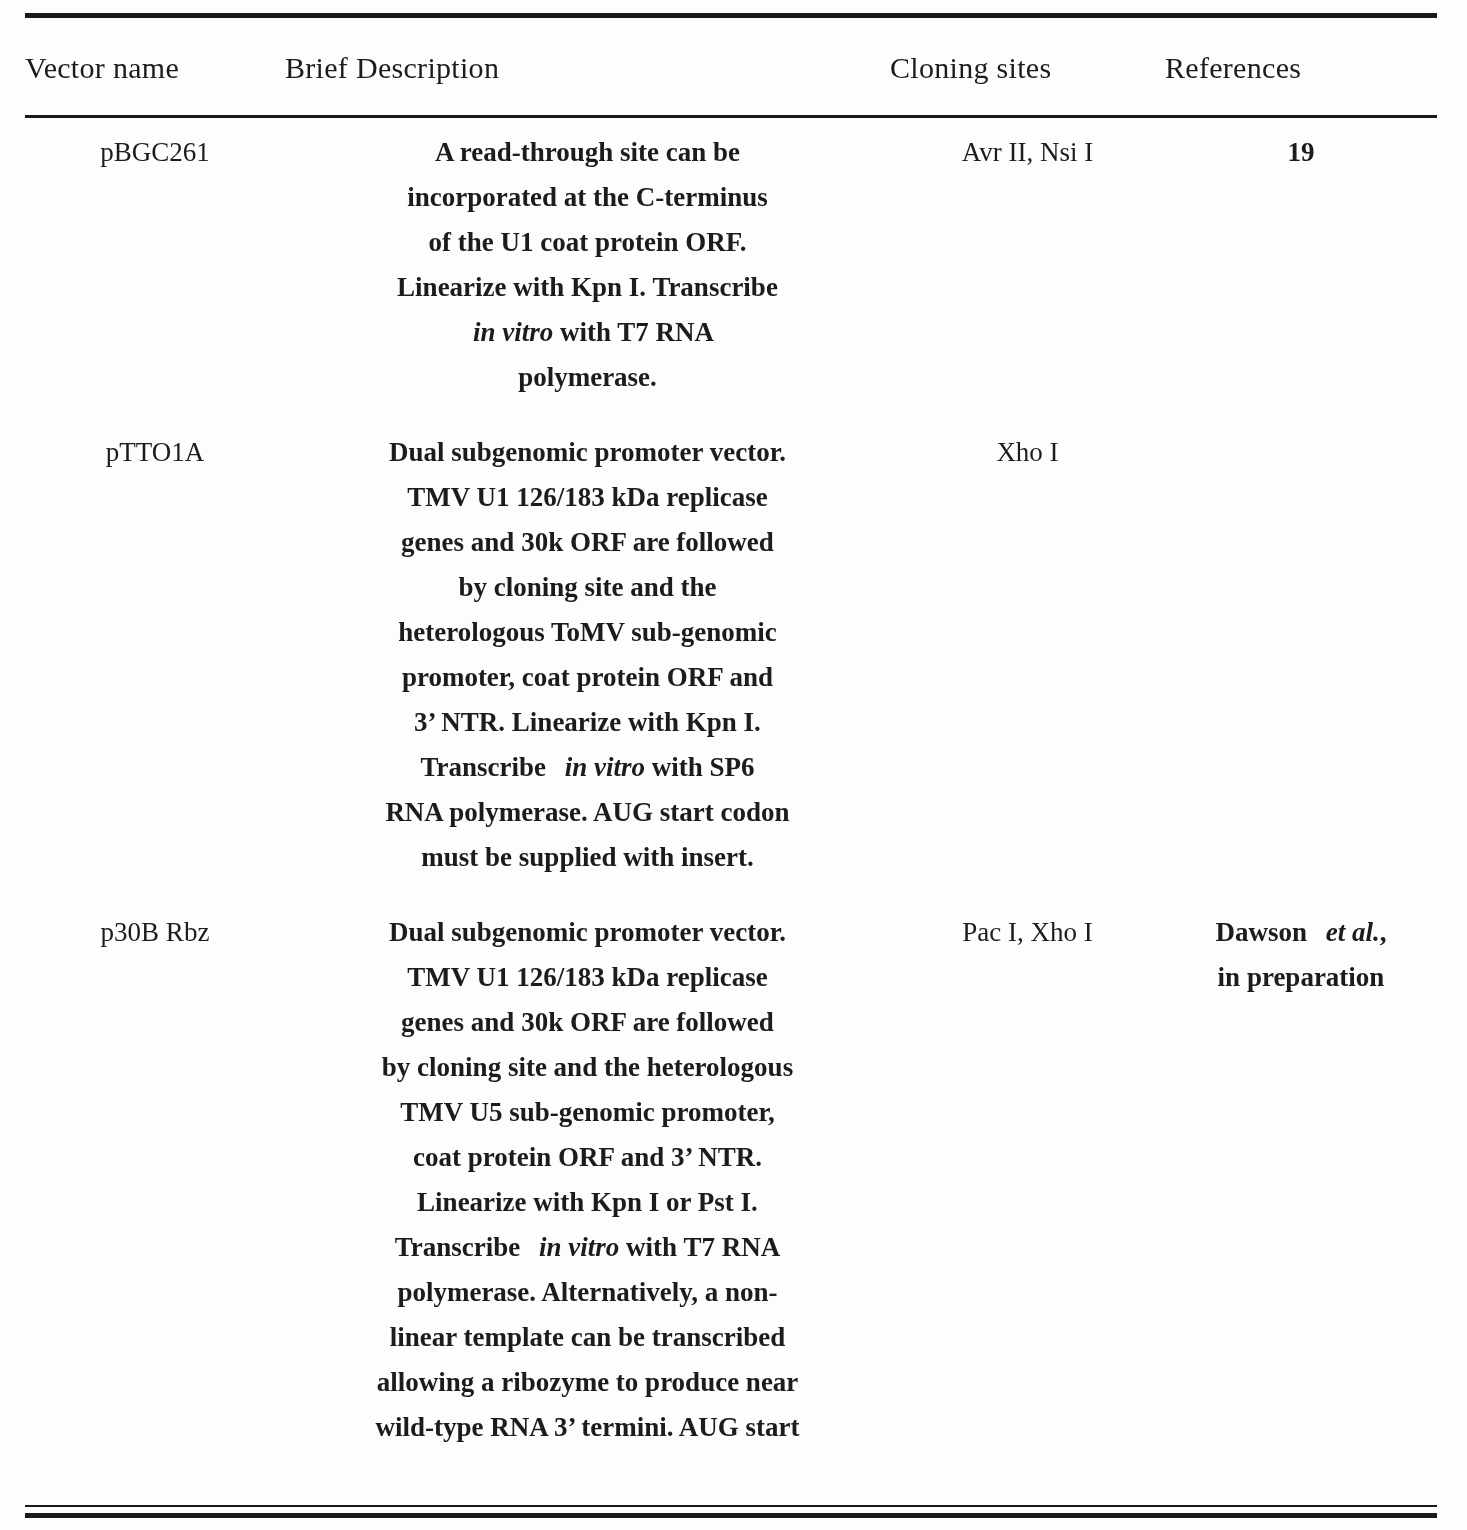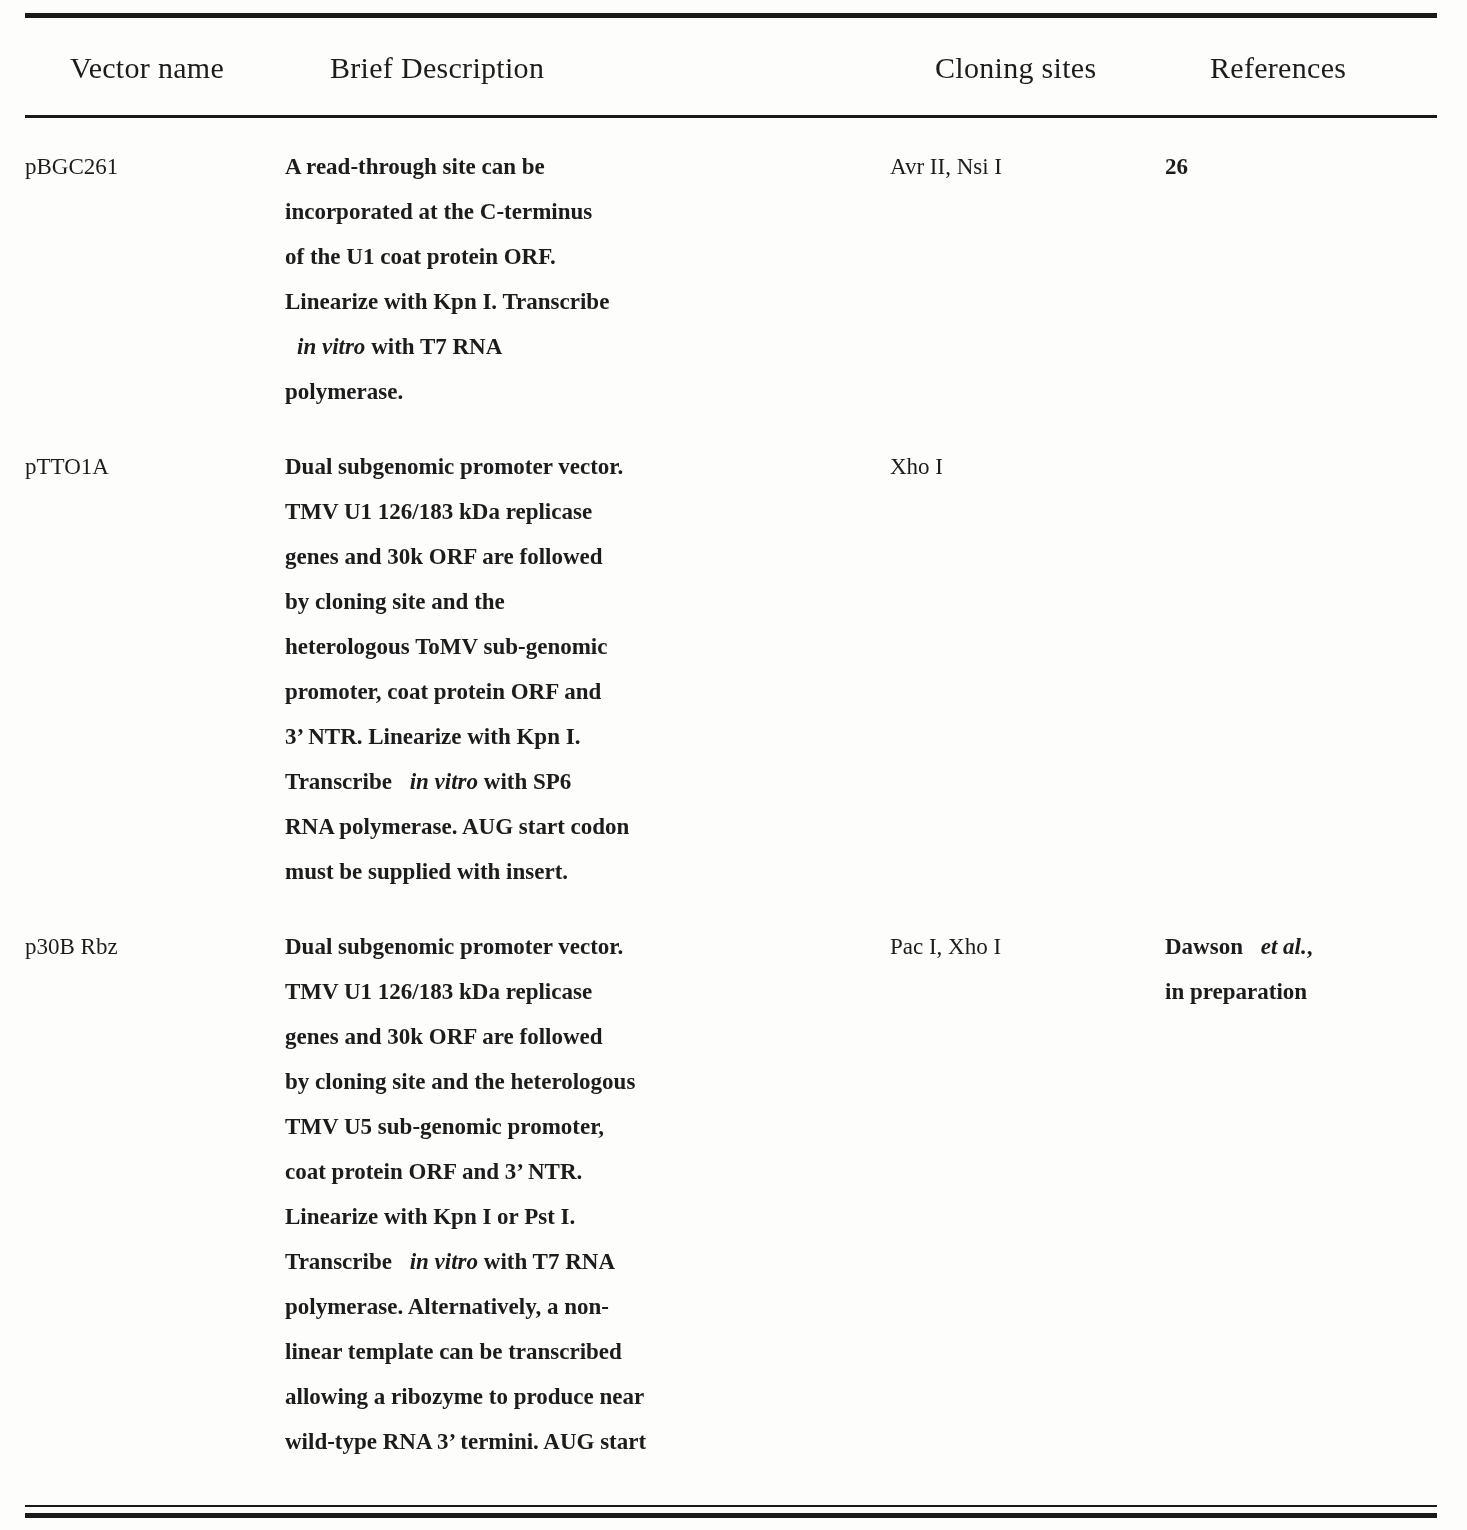--- a/index.html
+++ b/index.html
@@ -43,29 +43,29 @@
   }
 
   .header-row {
     flex: 0 0 auto;
   }
   .header-row .cell {
     font-size: 30px;
     line-height: 34px;
     padding: 33px 0 30px 0;
     letter-spacing: 0.3px;
-    margin-left: 45px;
   }
 
   .table-body {
     flex: 1 1 auto;
-    padding-top: 26px;
-    font-size: 23px;
+    padding-top: 12px;
+    font-size: 27px;
     line-height: 45px;
     overflow: hidden;
+    text-align: center;
   }
 
   .body-row + .body-row {
     margin-top: 30px;
   }
 
   .cell.desc div,
   .cell.refs div {
     white-space: nowrap;
     font-weight: bold;
@@ -103,21 +103,21 @@
             <div><span>incorporated at the C-terminus</span></div>
             <div><span>of the U1 coat protein ORF.</span></div>
             <div><span>Linearize with Kpn I. Transcribe</span></div>
             <div><em>in vitro</em><span> with T7 RNA</span></div>
             <div><span>polymerase.</span></div>
           </div>
         </div>
         <div class="cell sites">Avr II, Nsi I</div>
         <div class="cell refs">
           <div>
-            <div><span>26</span></div>
+            <div><span>19</span></div>
           </div>
         </div>
       </div>
       <div class="grid body-row">
         <div class="cell vector">pTTO1A</div>
         <div class="cell desc">
           <div>
             <div><span>Dual subgenomic promoter vector.</span></div>
             <div><span>TMV U1 126/183 kDa replicase</span></div>
             <div><span>genes and 30k ORF are followed</span></div>

